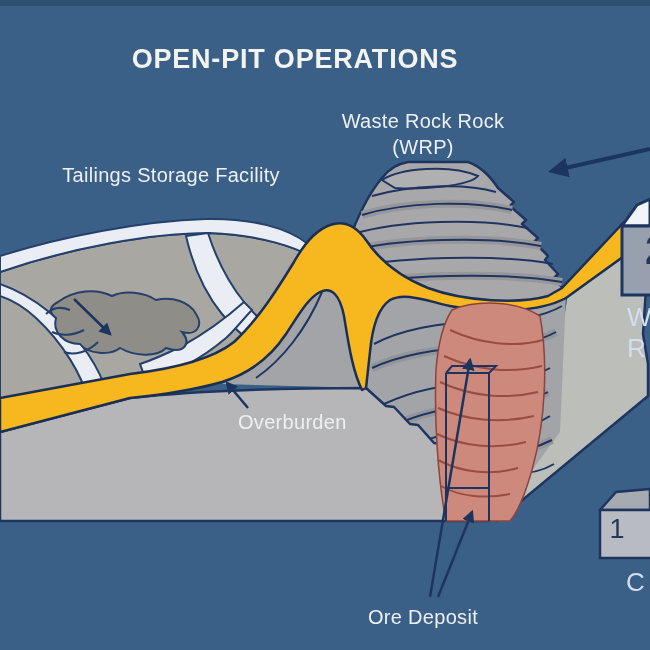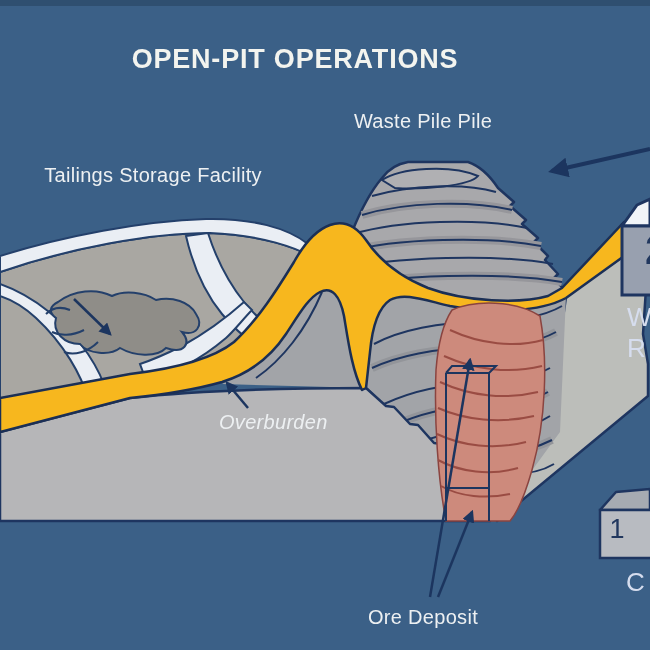--- a/index.html
+++ b/index.html
@@ -118,29 +118,30 @@
     </g>
     <g>
       <path d="M600,510 L616,492 L650,489 L650,510 Z" fill="#a6abb2" stroke="#1e3560" stroke-width="2.5" stroke-linejoin="round"></path>
       <rect x="600" y="510" width="54" height="48" fill="#b8bbc1" stroke="#1e3560" stroke-width="2.5"></rect>
     </g>
   </svg>
 
   <div class="title">OPEN-PIT OPERATIONS</div>
 
   <div class="lbl center" style="left:423px;top:108px;">
-    <div>Waste Pile Pile</div>
+    <div>Waste Rock Rock</div>
+    <div>(WRP)</div>
   </div>
 
-  <div class="lbl center" style="left:153px;top:162px;">
+  <div class="lbl center" style="left:171px;top:162px;">
     <div>Tailings Storage Facility</div>
   </div>
 
 
-  <div class="lbl" style="left:219px;top:409px;font-style:italic;">Overburden</div>
+  <div class="lbl" style="left:238px;top:409px;">Overburden</div>
 
   <div class="lbl center" style="left:423px;top:604px;">Ore Deposit</div>
 
   <div class="digit two">2</div>
   <div class="frag" style="left:627px;top:302px;">
     <div>W</div>
     <div>R</div>
   </div>
   <div class="digit one">1</div>
   <div class="frag" style="left:626px;top:567px;">C</div>

